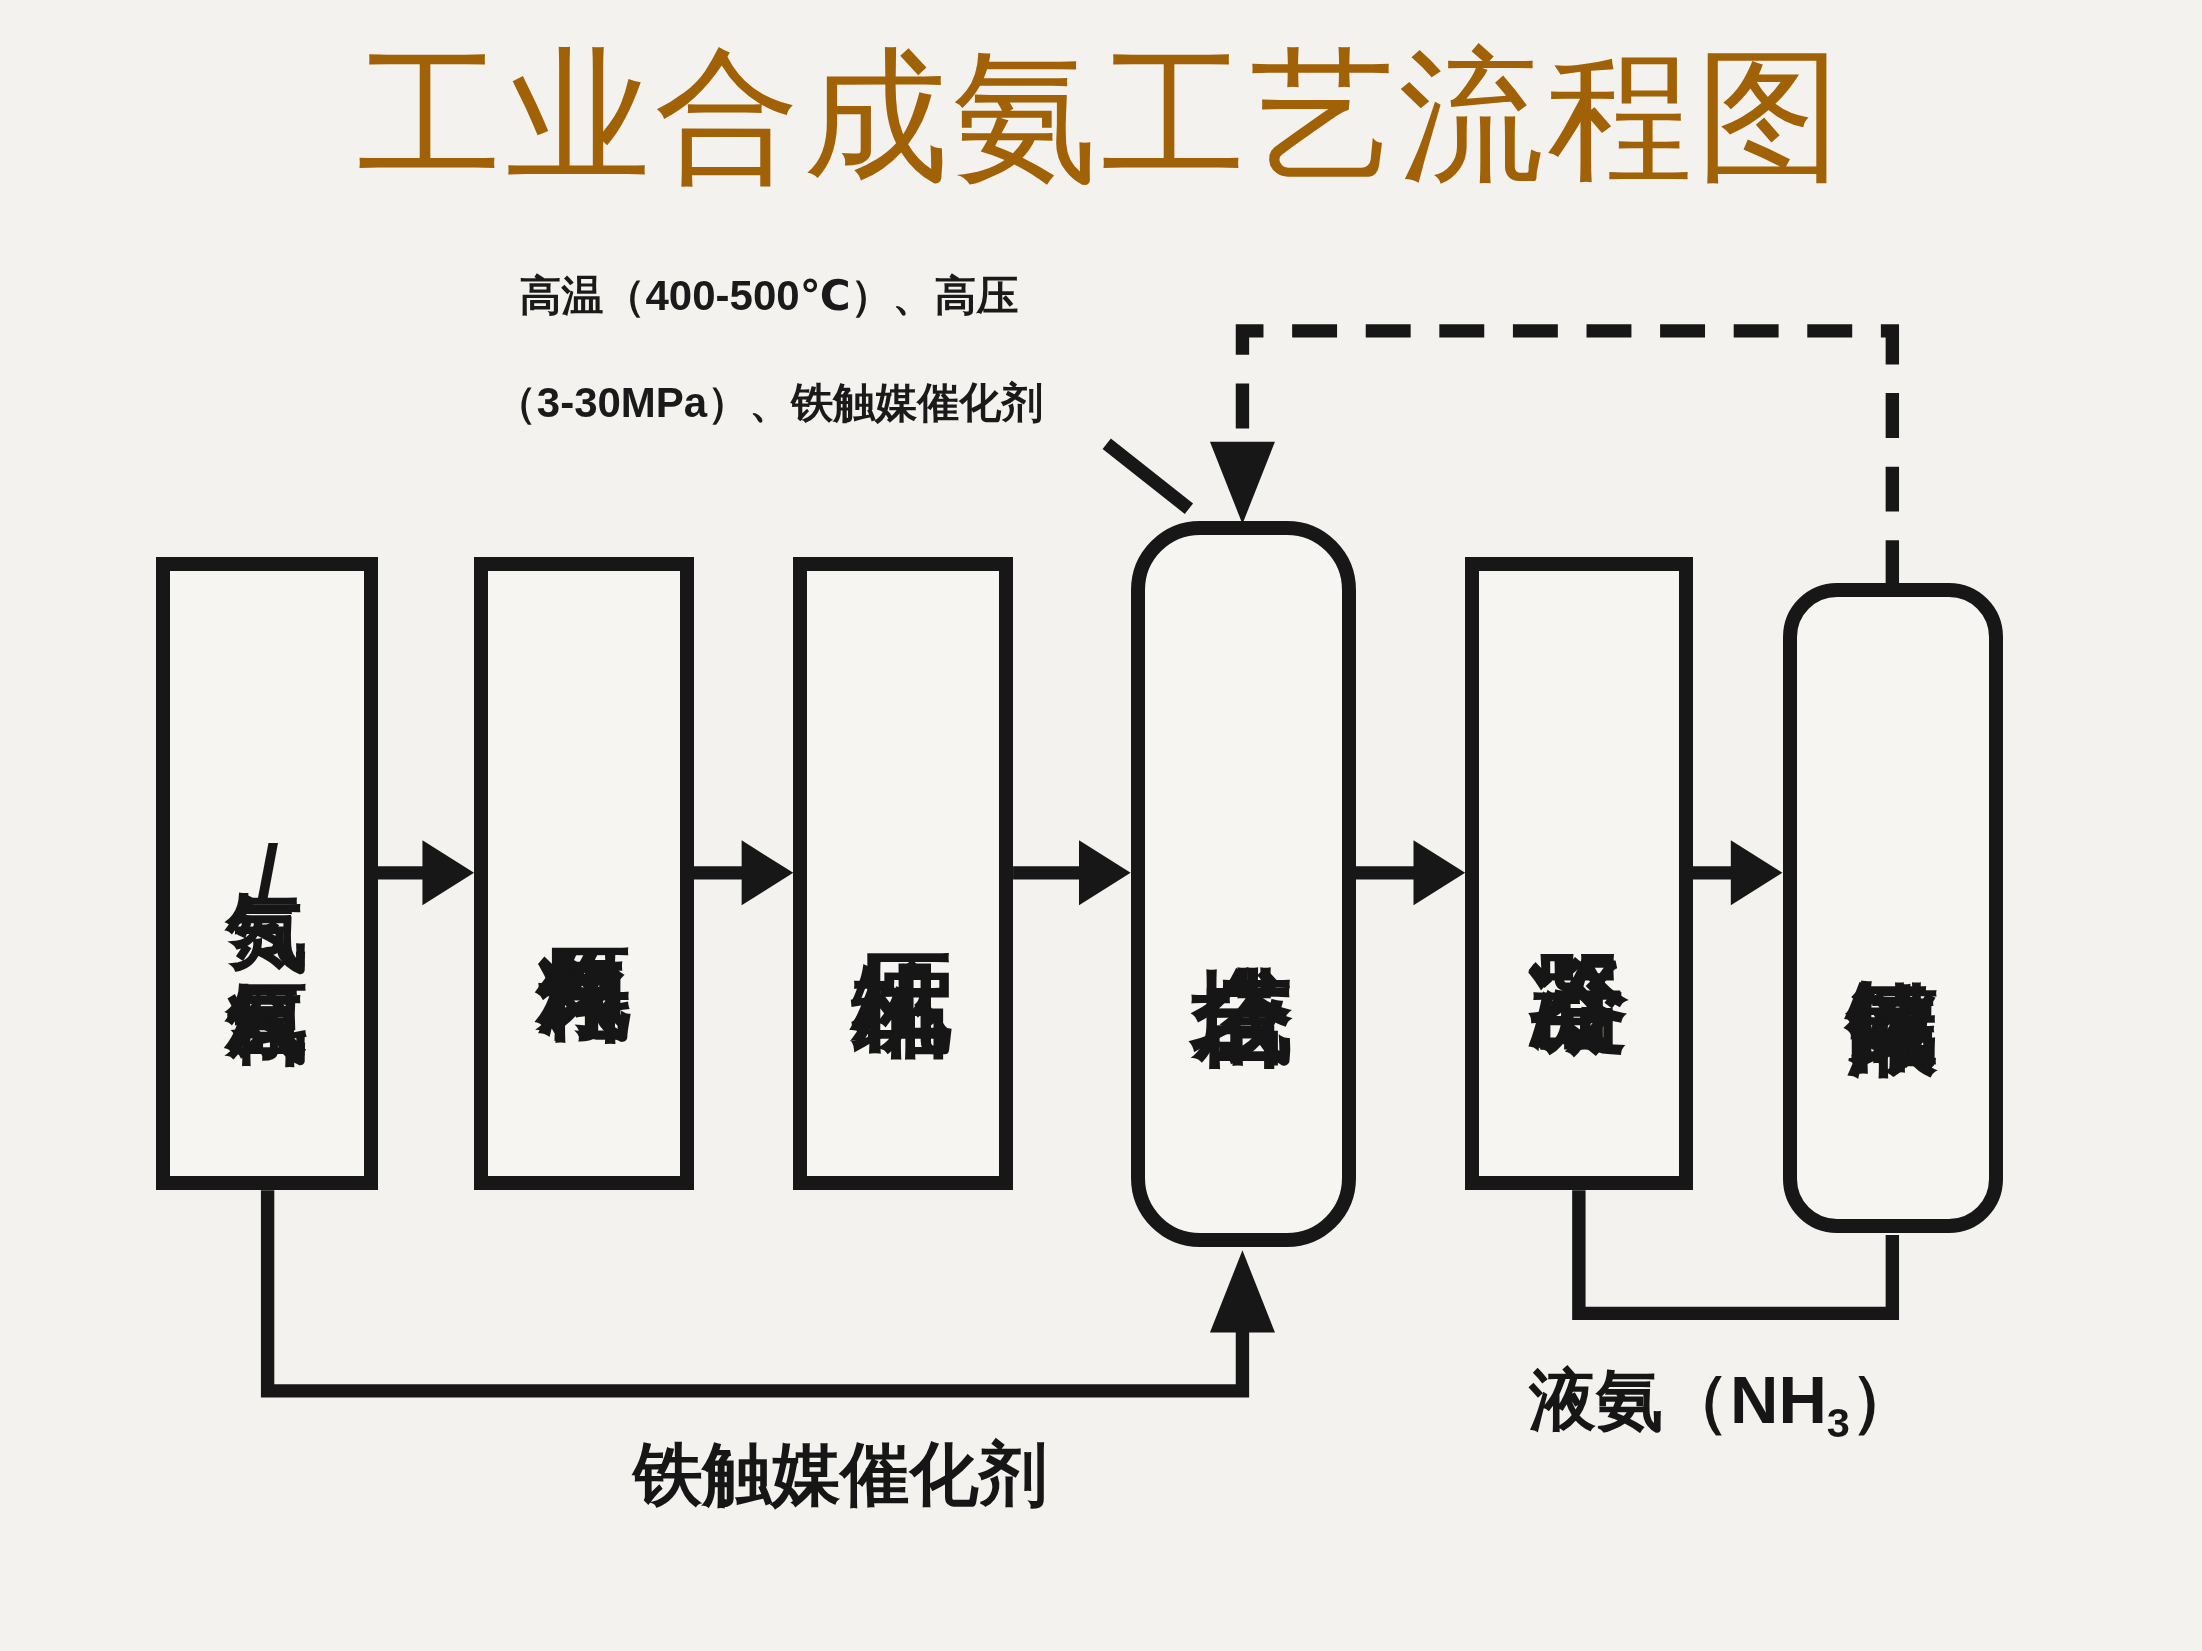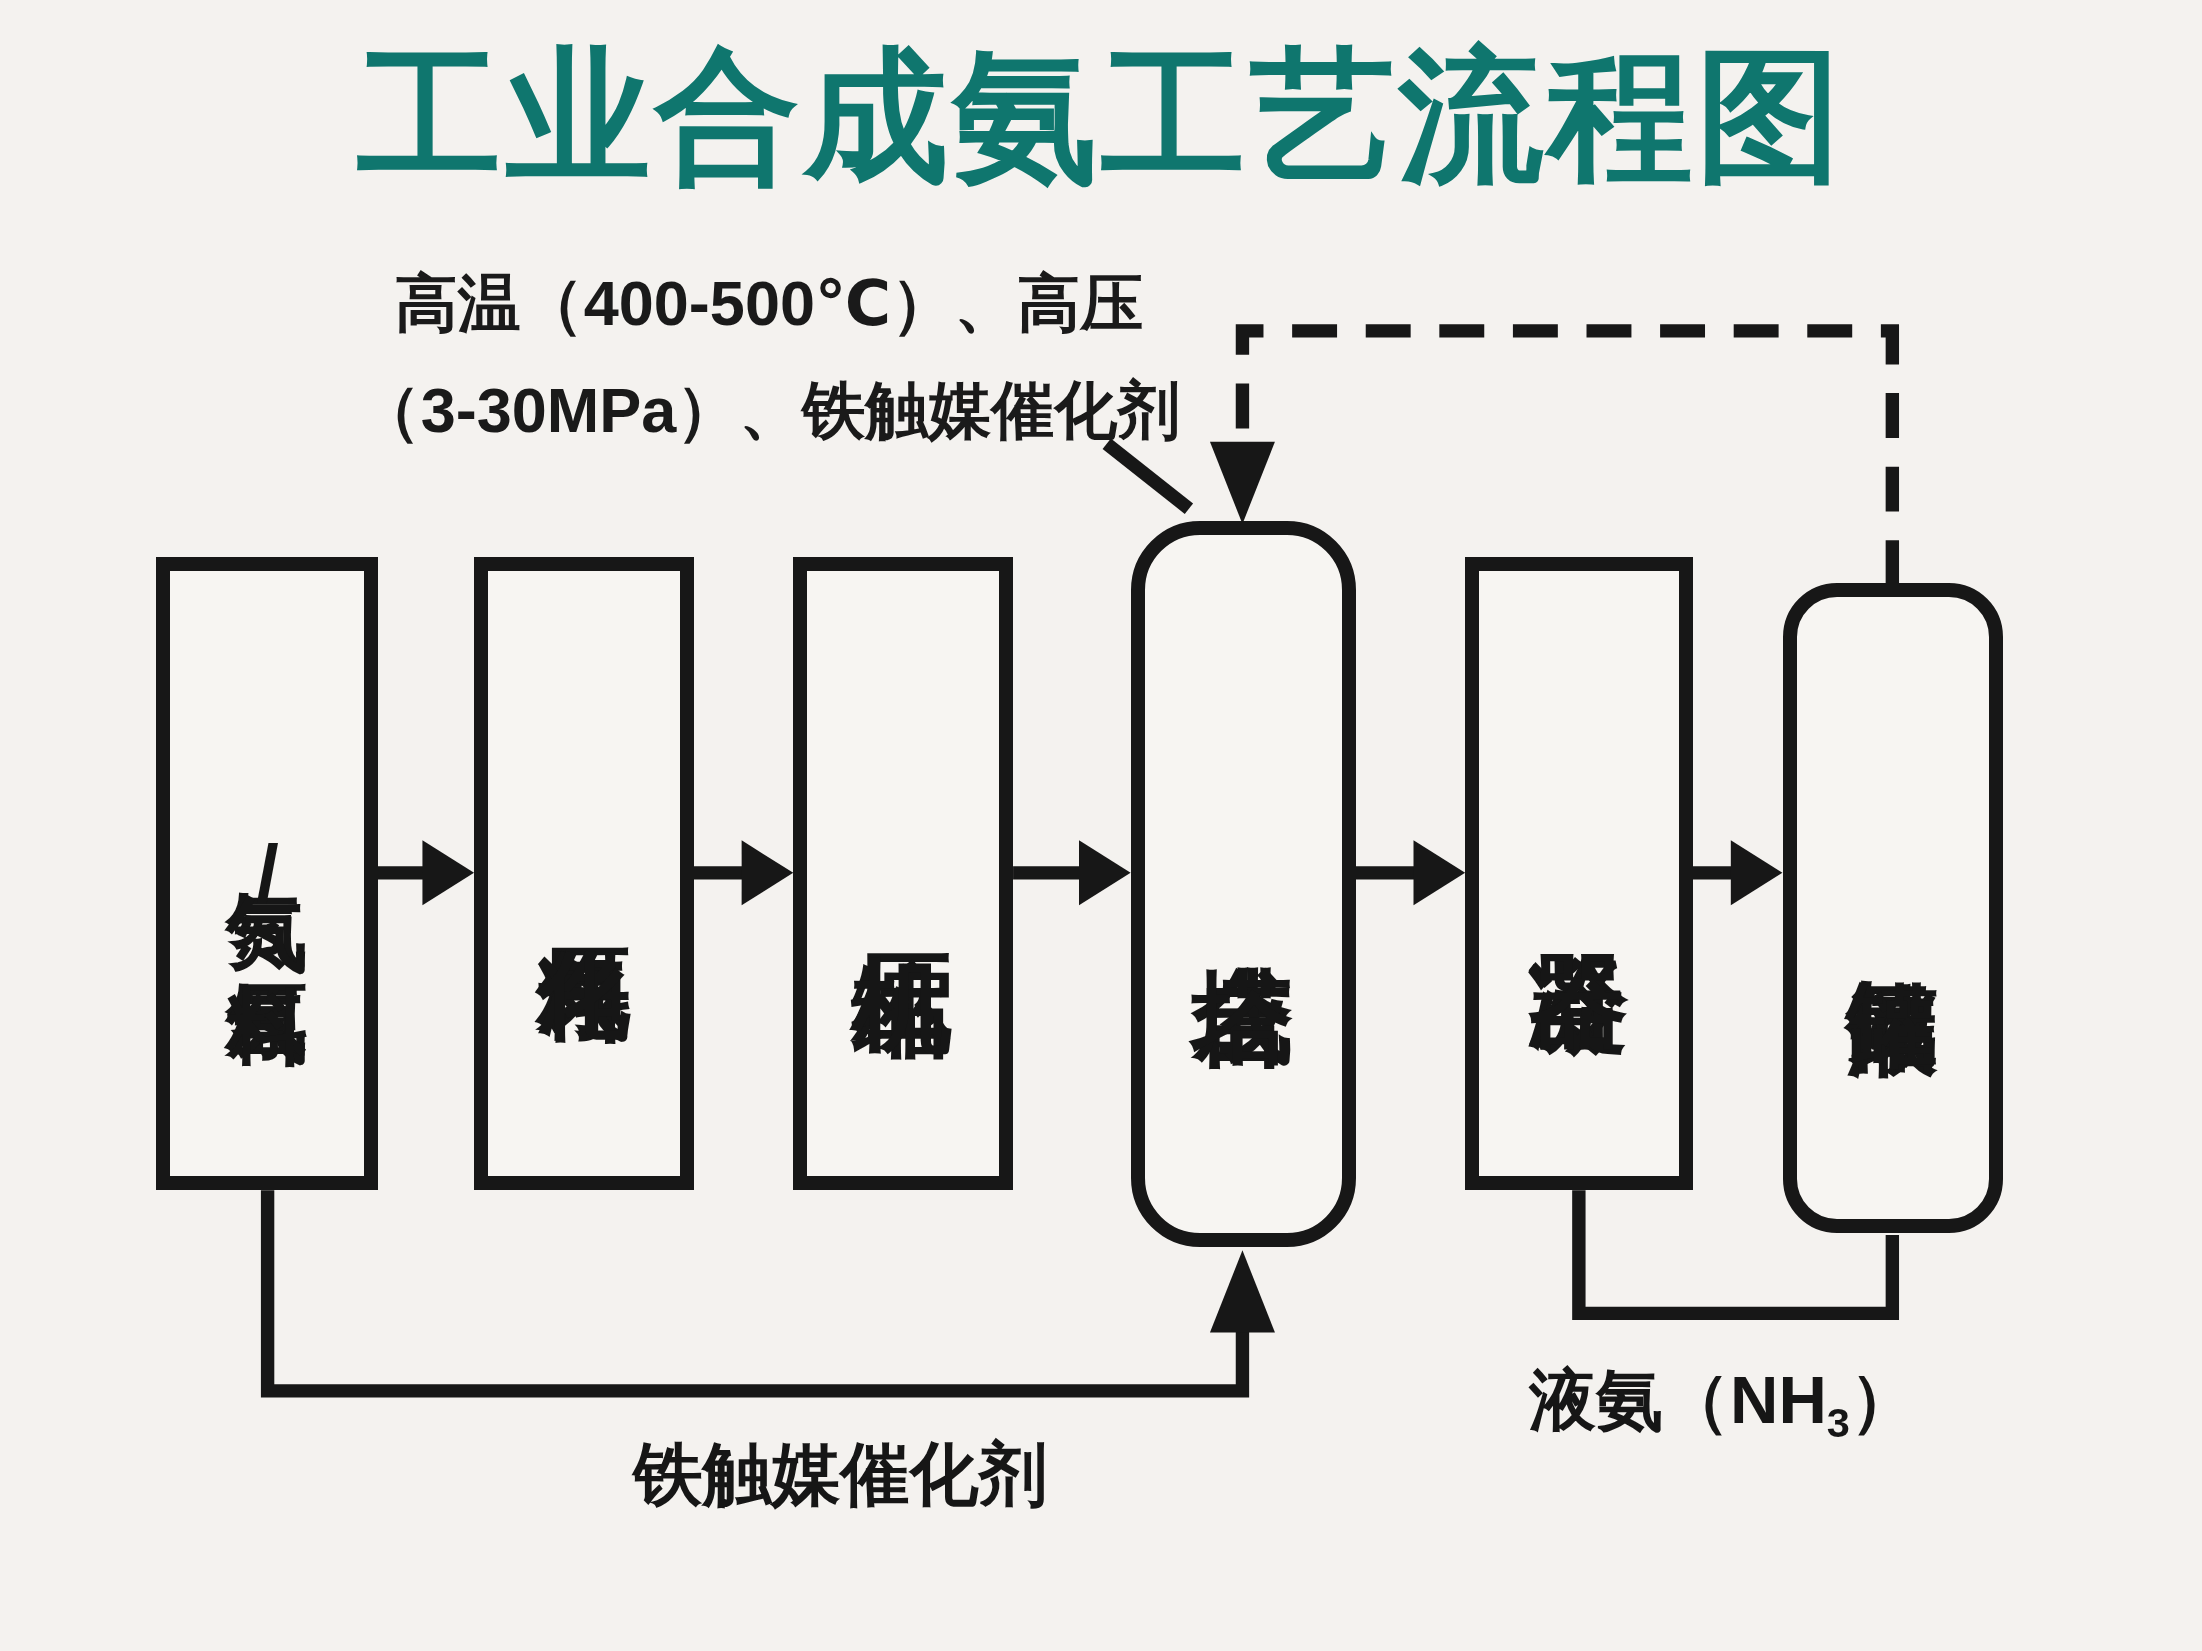--- a/index.html
+++ b/index.html
@@ -12,26 +12,26 @@
   #canvas{
     position:relative;width:2202px;height:1652px;
     background:#f4f2ef;
     color:#141414;
   }
   .wires{position:absolute;left:0;top:0;width:2202px;height:1652px;}
   .wires *{stroke:#171717;}
   .wires .head{fill:#171717;stroke:none;}
   .title{
     position:absolute;left:0;top:32.5px;width:2202px;margin:0;
-    text-align:center;font-size:145px;line-height:1.15;font-weight:700;
-    color:#0f766e;letter-spacing:3.8px;
+    text-align:center;font-size:145px;line-height:1.15;font-weight:400;
+    color:#a16207;letter-spacing:3.8px;
   }
   .conditions{
-    position:absolute;left:100px;top:250px;width:1338px;
-    text-align:center;font-size:63px;line-height:107px;font-weight:600;
+    position:absolute;left:100px;top:242px;width:1338px;
+    text-align:center;font-size:42px;line-height:107px;font-weight:600;
     color:#1a1a1a;
   }
   .node{
     position:absolute;box-sizing:border-box;
     border:14.3px solid #171717;background:#f7f5f2;
     display:flex;align-items:center;justify-content:center;
   }
   .node.rounded{border-radius:69px;}
   .node.tank{border-radius:54px;}
   .vtext{

